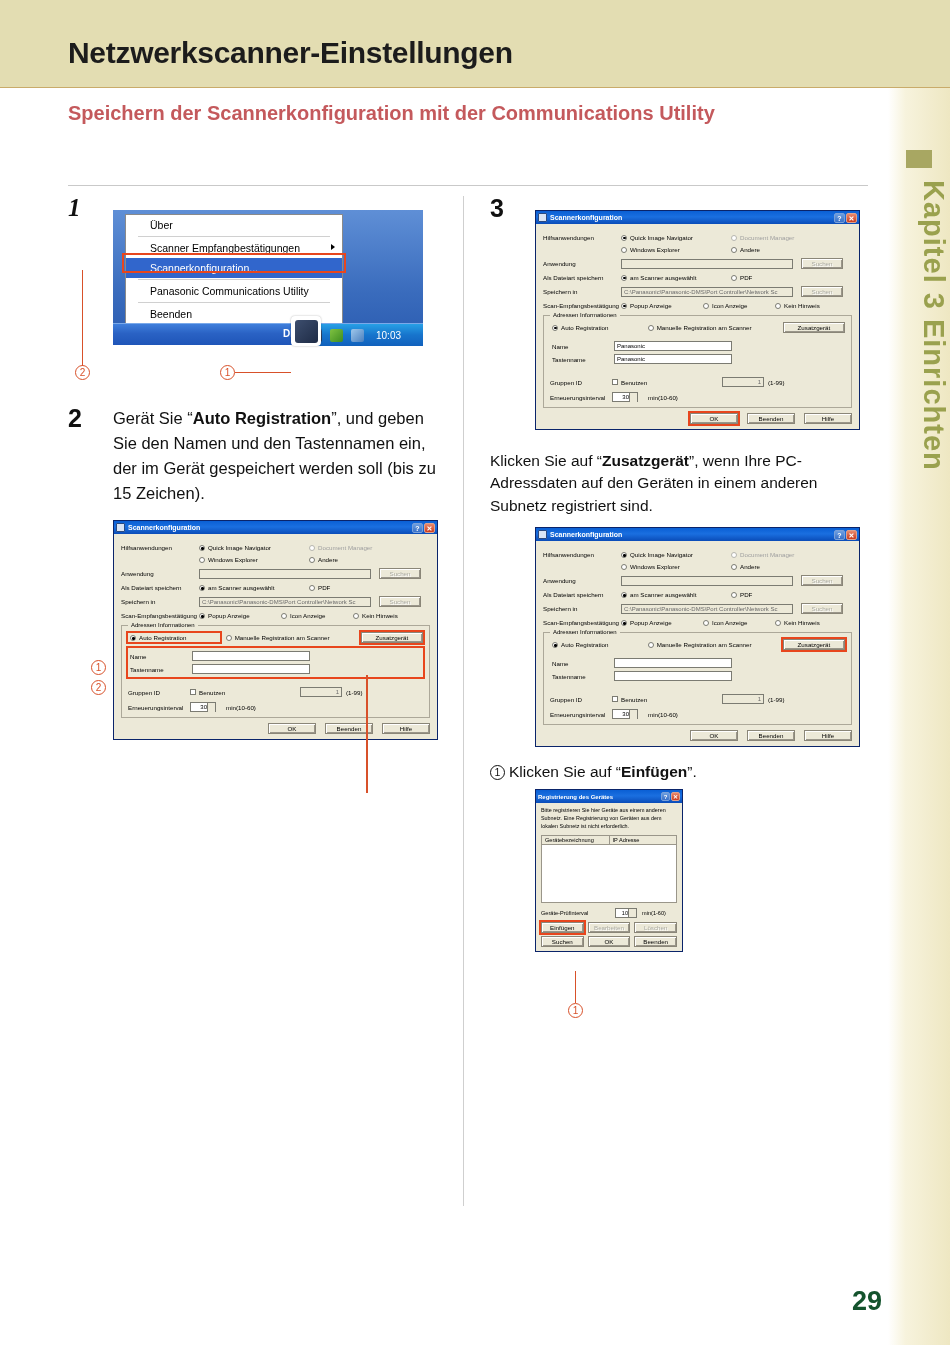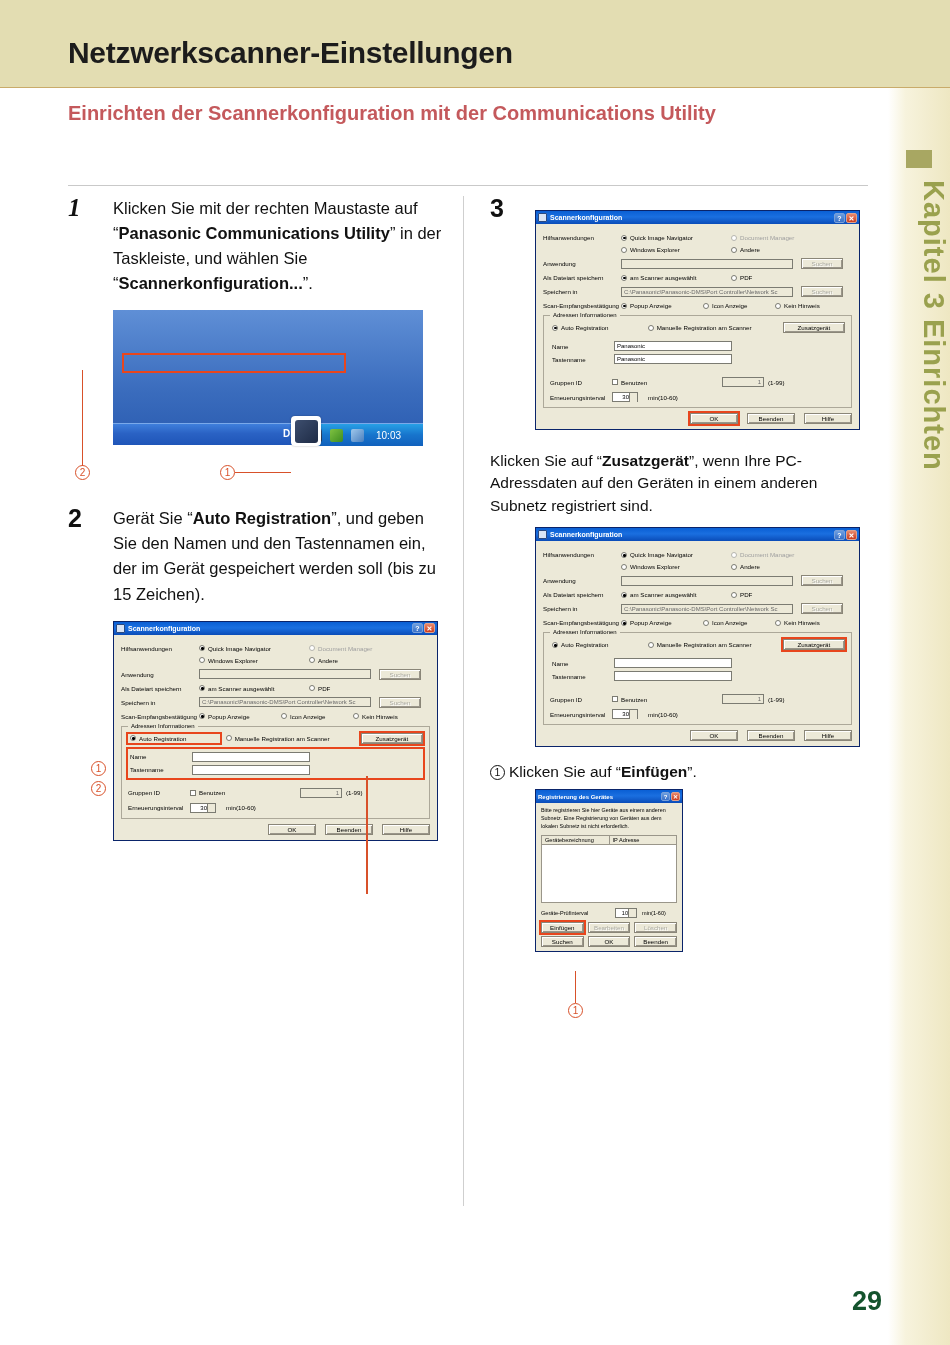--- a/index.html
+++ b/index.html
@@ -237,33 +237,42 @@
 <body>
 
 <div class="header-band"></div>
 
 <div class="side-tab">
   <div class="side-tab-bar"></div>
   <div class="side-tab-text">Kapitel 3  Einrichten</div>
 </div>
 
 <div class="page-title">Netzwerkscanner-Einstellungen</div>
-<div class="page-subtitle">Einrichten der Scannerkonfiguration mit der Communications Utility</div>
+<div class="page-subtitle">Speichern der Scannerkonfiguration mit der Communications Utility</div>
 <div class="rule"></div>
 <div class="col-divider"></div>
 
 <div class="col col-left">
 
   <div class="step">
     <div class="step-num">1</div>
-    <div class="step-body"><span>Klicken Sie mit der rechten Maustaste auf “</span><b>Panasonic Communications Utility</b><span>” in der Taskleiste, und wählen Sie “</span><b>Scannerkonfiguration...</b><span>”.</span></div>
   </div>
 
   <div style="margin-left:45px; position:relative; margin-top:14px; height:190px;">
     <div class="shot-menu">
+      <div class="menu-box">
+        <div class="menu-item">Über</div>
+        <div class="menu-sep"></div>
+        <div class="menu-item"><span>Scanner Empfangbestätigungen</span><span class="menu-arrow"></span></div>
+        <div class="menu-item hl">Scannerkonfiguration...</div>
+        <div class="menu-sep"></div>
+        <div class="menu-item">Panasonic Communications Utility</div>
+        <div class="menu-sep"></div>
+        <div class="menu-item">Beenden</div>
+      </div>
       <div class="menu-hl-frame"></div>
       <div class="taskbar">
         <div class="tray-lang">DE</div>
         <div class="tray">
           <div class="tray-icon" style="background:linear-gradient(135deg,#4a6fa5,#24344f);"></div>
           <div class="tray-icon" style="background:linear-gradient(135deg,#7fc241,#3d8c20);"></div>
           <div class="tray-icon" style="background:linear-gradient(135deg,#9fc8ec,#4a7fbe);"></div>
           <div class="tray-time">10:03</div>
         </div>
       </div>

